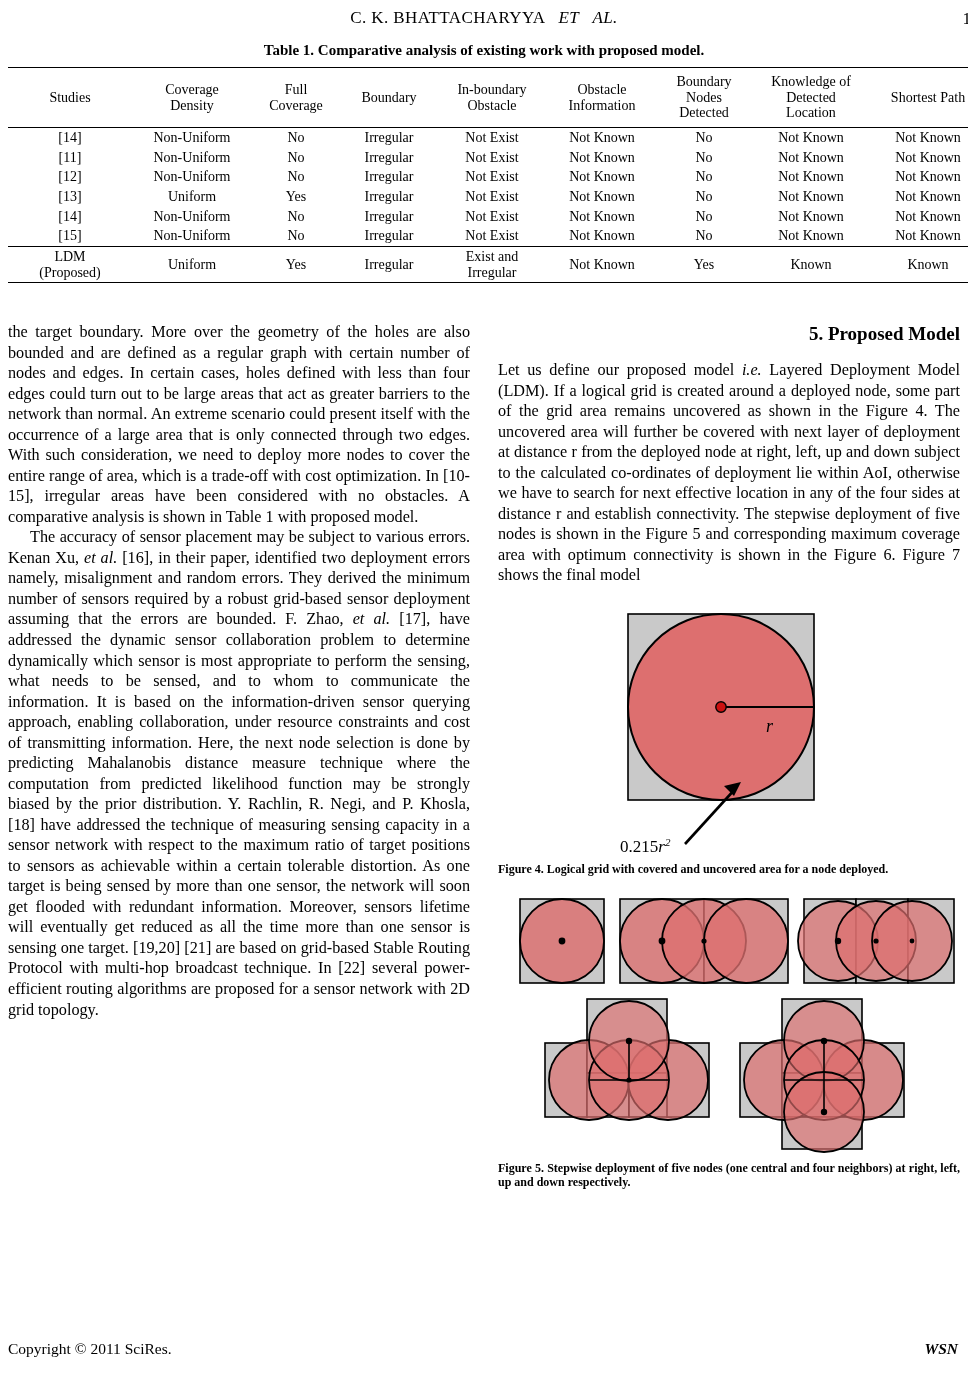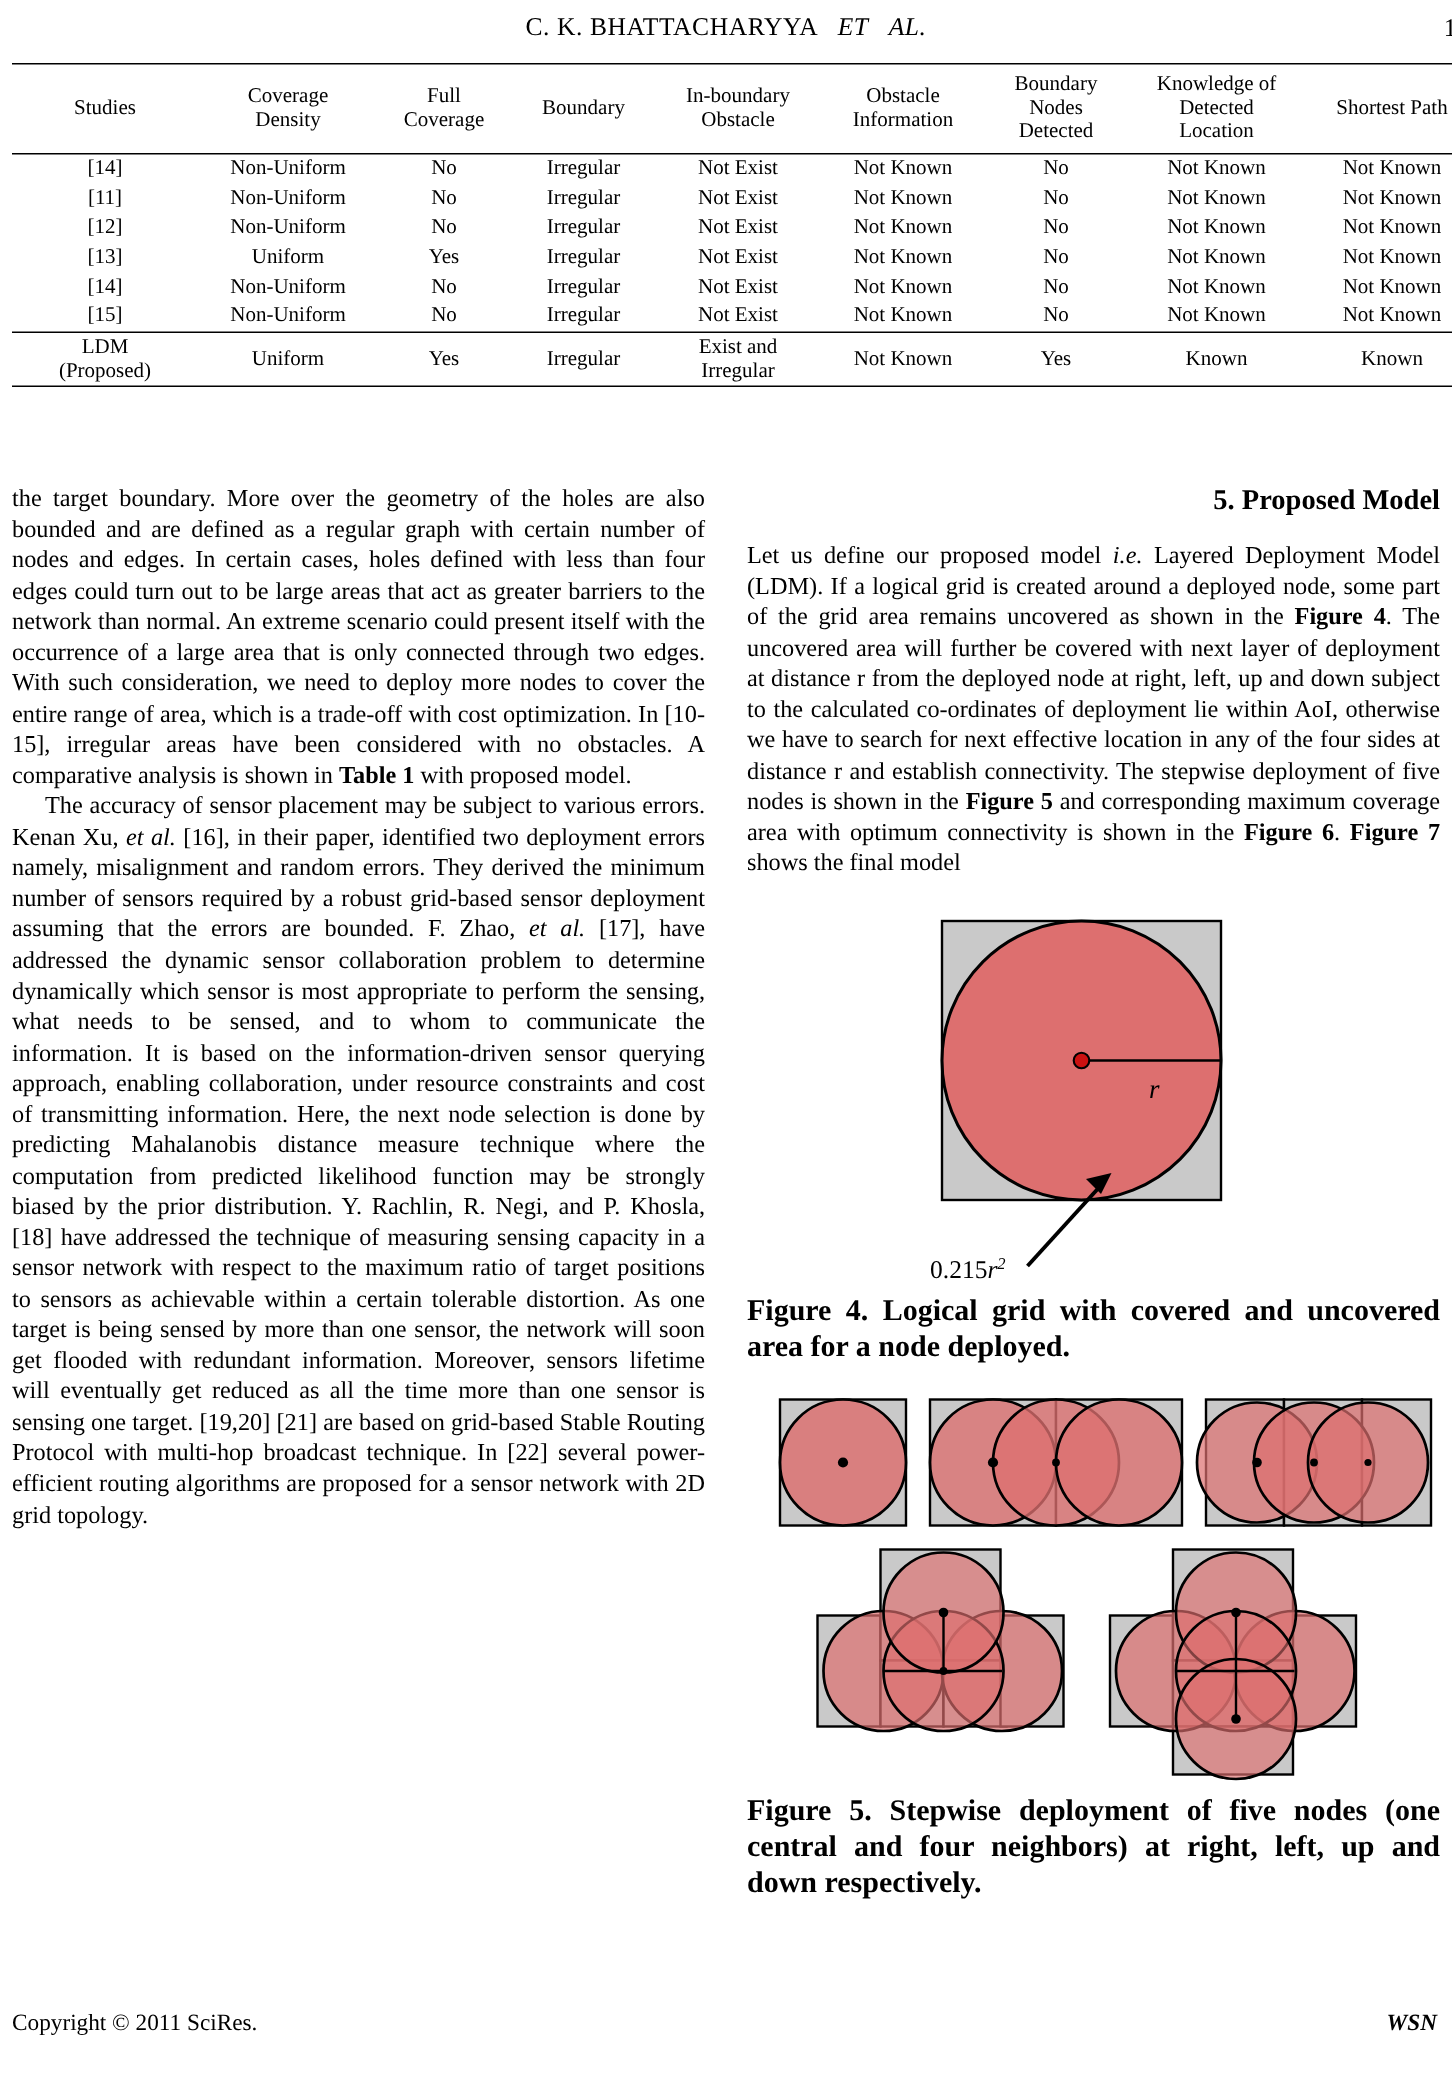--- a/index.html
+++ b/index.html
@@ -116,37 +116,37 @@
   .col p.indent {
     text-indent: 22px;
   }
   .sec-head {
     font-size: 19px;
     font-weight: bold;
     margin: 0 0 14px 0;
     text-align: right;
   }
   .ital { font-style: italic; }
-  .bold { font-weight: bold; }
+  .bold { font-weight: normal; }
 
   
   .fig4-box {
     position: relative;
     width: 462px;
     height: 250px;
     margin-top: 20px;
   }
   .fig5-box {
     position: relative;
     width: 462px;
     height: 262px;
     margin-top: 16px;
   }
   .fig-cap {
-    font-size: 20px;
+    font-size: 12px;
     font-weight: bold;
     line-height: 1.22;
     text-align: justify;
     margin-top: 6px;
   }
 
   
   .footer {
     position: absolute;
     left: 8px;
@@ -172,20 +172,21 @@
 <body>
 
 <div class="page">
 
   <div class="runhead">
     <div class="runhead-title"><span>C. K. BHATTACHARYYA</span>   <span class="ital">ET   AL.</span></div>
     <div class="runhead-page">191</div>
   </div>
 
   <div class="table-wrap">
+    <div class="table-title">Table 1. Comparative analysis of existing work with proposed model.</div>
     <table class="cmp">
       <colgroup>
         <col style="width:124px">
         <col style="width:120px">
         <col style="width:88px">
         <col style="width:98px">
         <col style="width:108px">
         <col style="width:112px">
         <col style="width:92px">
         <col style="width:122px">

